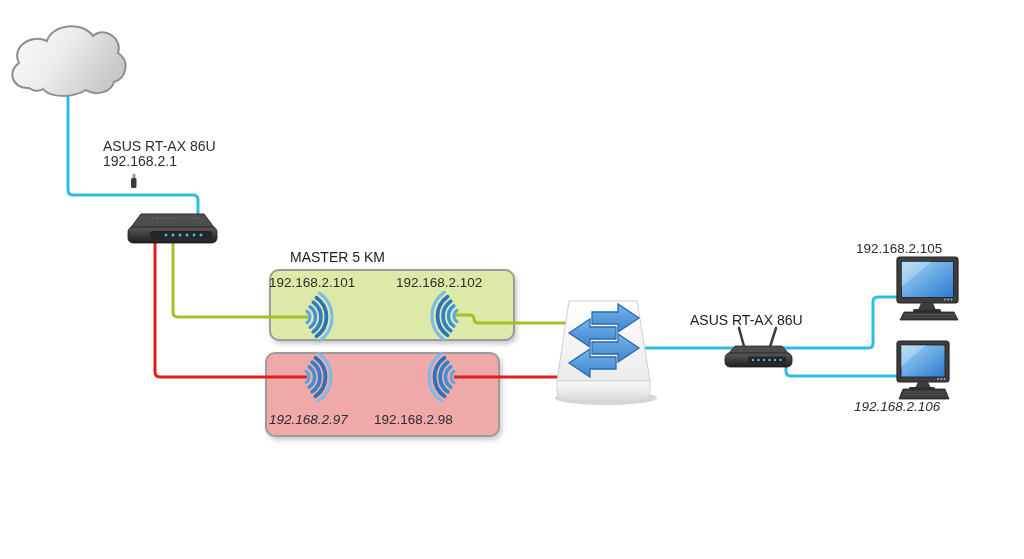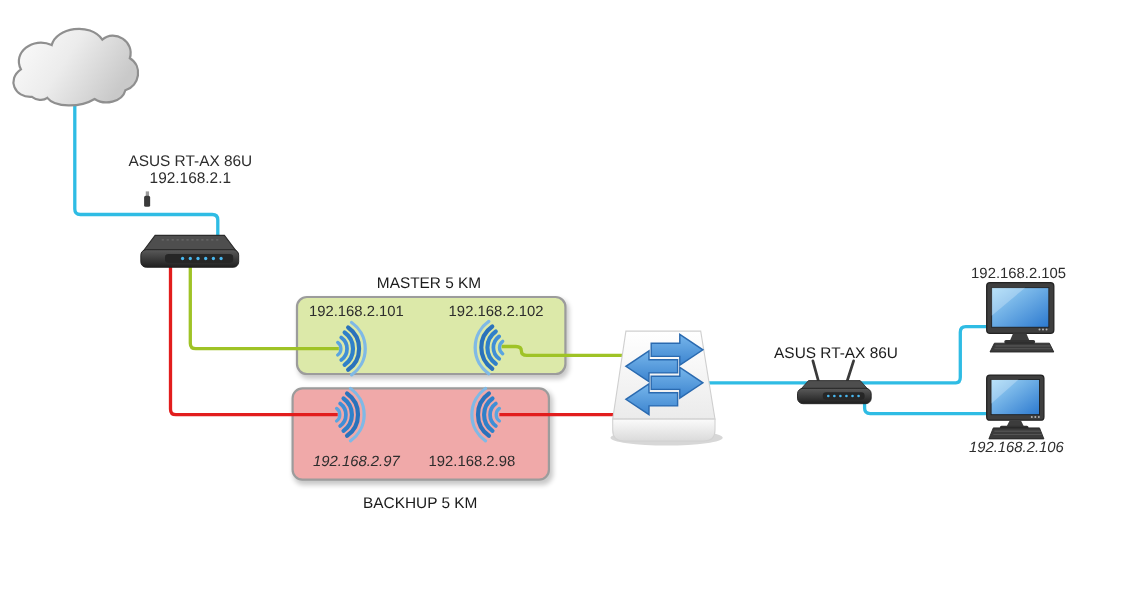--- a/index.html
+++ b/index.html
@@ -9,21 +9,21 @@
   }
   .linkbox {
     position:absolute; z-index:1; border-radius:10px;
     border:2px solid #9c9c9c; box-shadow:2px 3px 5px rgba(0,0,0,0.22);
   }
   #master-box { left:269px; top:269px; width:242px; height:68px; background:#dce9a9; }
   #backup-box { left:265px; top:352px; width:231px; height:81px; background:#f0a9a9; }
   svg.layer { position:absolute; left:0; top:0; z-index:2; }
   .lbl {
     position:absolute; z-index:3; font-size:13.5px; color:#2d2d2d;
-    text-align:center; white-space:nowrap; line-height:15px;
+    text-align:left; white-space:nowrap; line-height:15px;
   }
   .lbl.bold { font-weight:normal; color:#1b1b1b; font-size:14px; }
   .lbl.model { font-size:14px; }
 </style>
 </head>
 <body>
 
 <div class="canvas">
 
   <div class="linkbox" id="master-box"></div>
@@ -174,21 +174,20 @@
     <div>ASUS RT-AX 86U</div>
     <div>192.168.2.1</div>
   </div>
 
   <div class="lbl bold" style="left:290px; top:250px; width:200px;">MASTER 5 KM</div>
   <div class="lbl" style="left:269px; top:275px; width:110px;">192.168.2.101</div>
   <div class="lbl" style="left:396px; top:275px; width:110px;">192.168.2.102</div>
 
   <div class="lbl" style="left:269px; top:412px; width:110px;font-style:italic;">192.168.2.97</div>
   <div class="lbl" style="left:374px; top:412px; width:110px;">192.168.2.98</div>
-  <div class="lbl bold" style="left:282px; top:450px; width:200px;">BACKHUP 5 KM</div>
 
 
   <div class="lbl bold" style="left:690px; top:313px; width:140px;">ASUS RT-AX 86U</div>
 
   <div class="lbl" style="left:856px; top:241px; width:140px;">192.168.2.105</div>
   <div class="lbl" style="left:854px; top:399px; width:140px;font-style:italic;">192.168.2.106</div>
 
 </div>
 
 </body></html>

